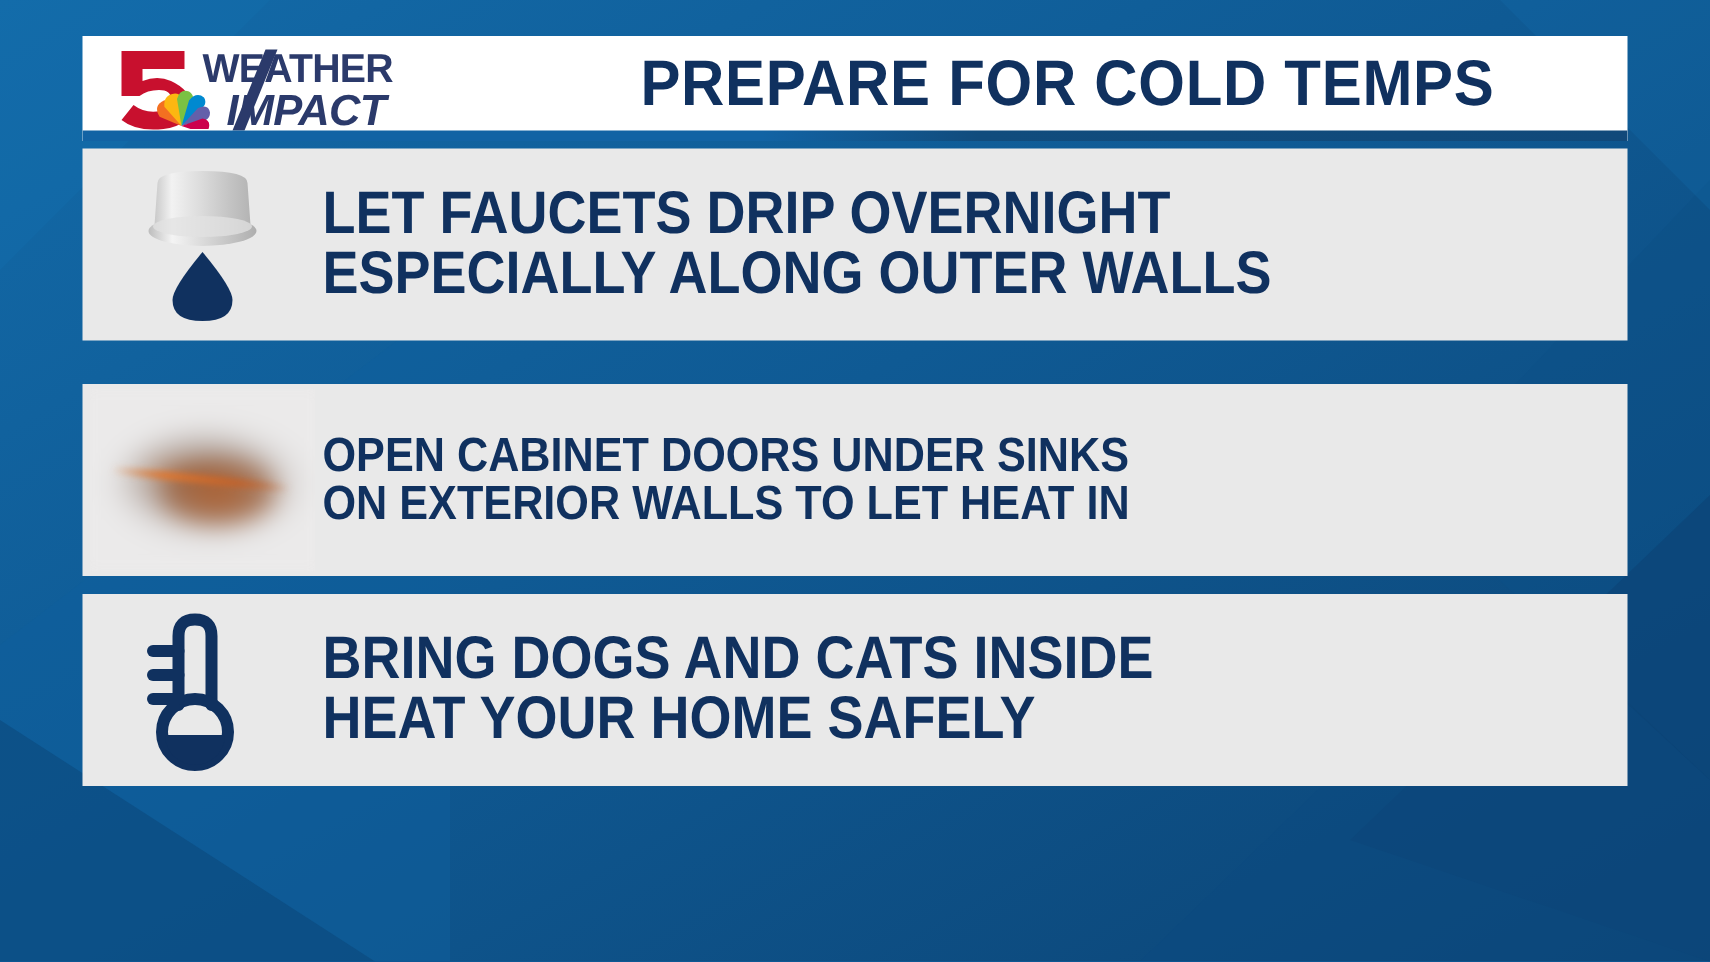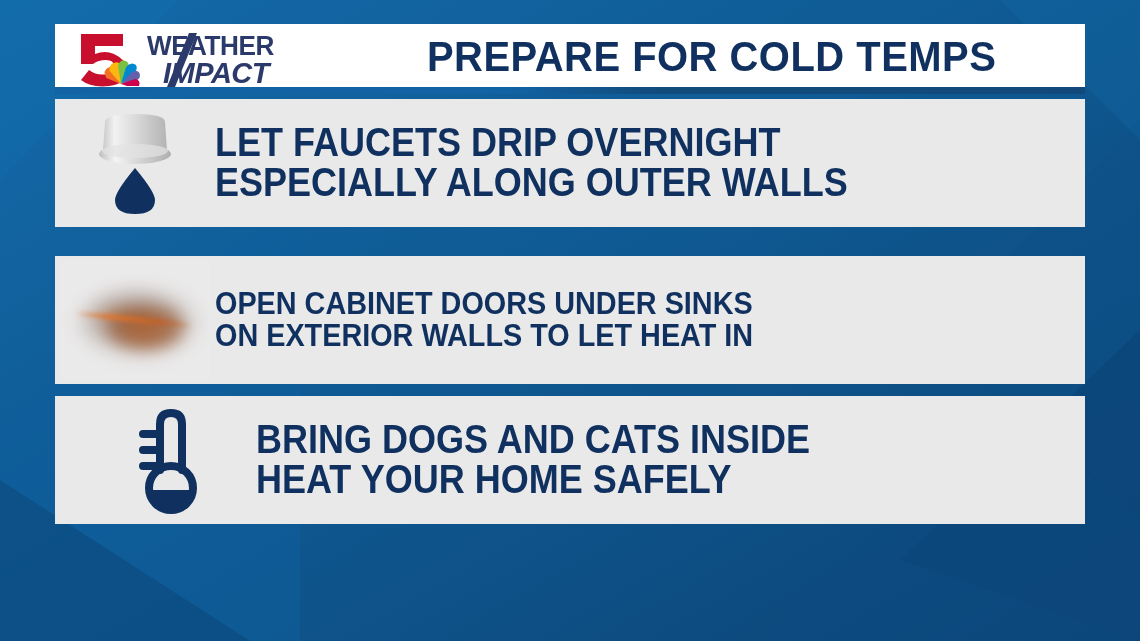--- a/index.html
+++ b/index.html
@@ -23,21 +23,21 @@
     background:#ffffff;
     display:flex; align-items:center;
     overflow:hidden;
   }
   .header-bar::after{
     content:""; position:absolute; left:0; right:0; bottom:0; height:7px;
     background:linear-gradient(90deg,#1263a4 0%,#1263a4 44%,#114c7d 58%,#11497a 100%);
   }
   .logo-zone {
     width:300px; height:100%;
-    display:flex; align-items:center; gap:12px;
+    display:flex; align-items:center; gap:0;
     padding-left:16px; flex:0 0 auto;
   }
   .num5 { position:relative; width:62px; height:58px; flex:0 0 auto; }
   .num5 svg { display:block; }
   .peacock { position:absolute; right:-8px; bottom:2px; width:40px; height:28px; }
   .wordmark { flex:0 0 auto; width:190px; height:60px; }
   .wordmark svg { display:block; }
 
   .headline {
     flex:1 1 auto;
@@ -56,21 +56,21 @@
 
   
   .row {
     position:absolute; left:55px; width:1030px; height:128px;
     background:#e9e9e9;
     display:flex; align-items:center;
     overflow:hidden;
   }
   .row.r1 { top:99px; }
   .row.r2 { top:256px; }
-  .row.r3 { top:396px;padding-left:41px; }
+  .row.r3 { top:396px; }
 
   .icon-cell {
     width:160px; height:100%;
     display:flex; align-items:center; justify-content:center;
     flex:0 0 auto;
   }
   .text-cell {
     flex:1 1 auto;
     color:#10315f;
     font-weight:bold;

